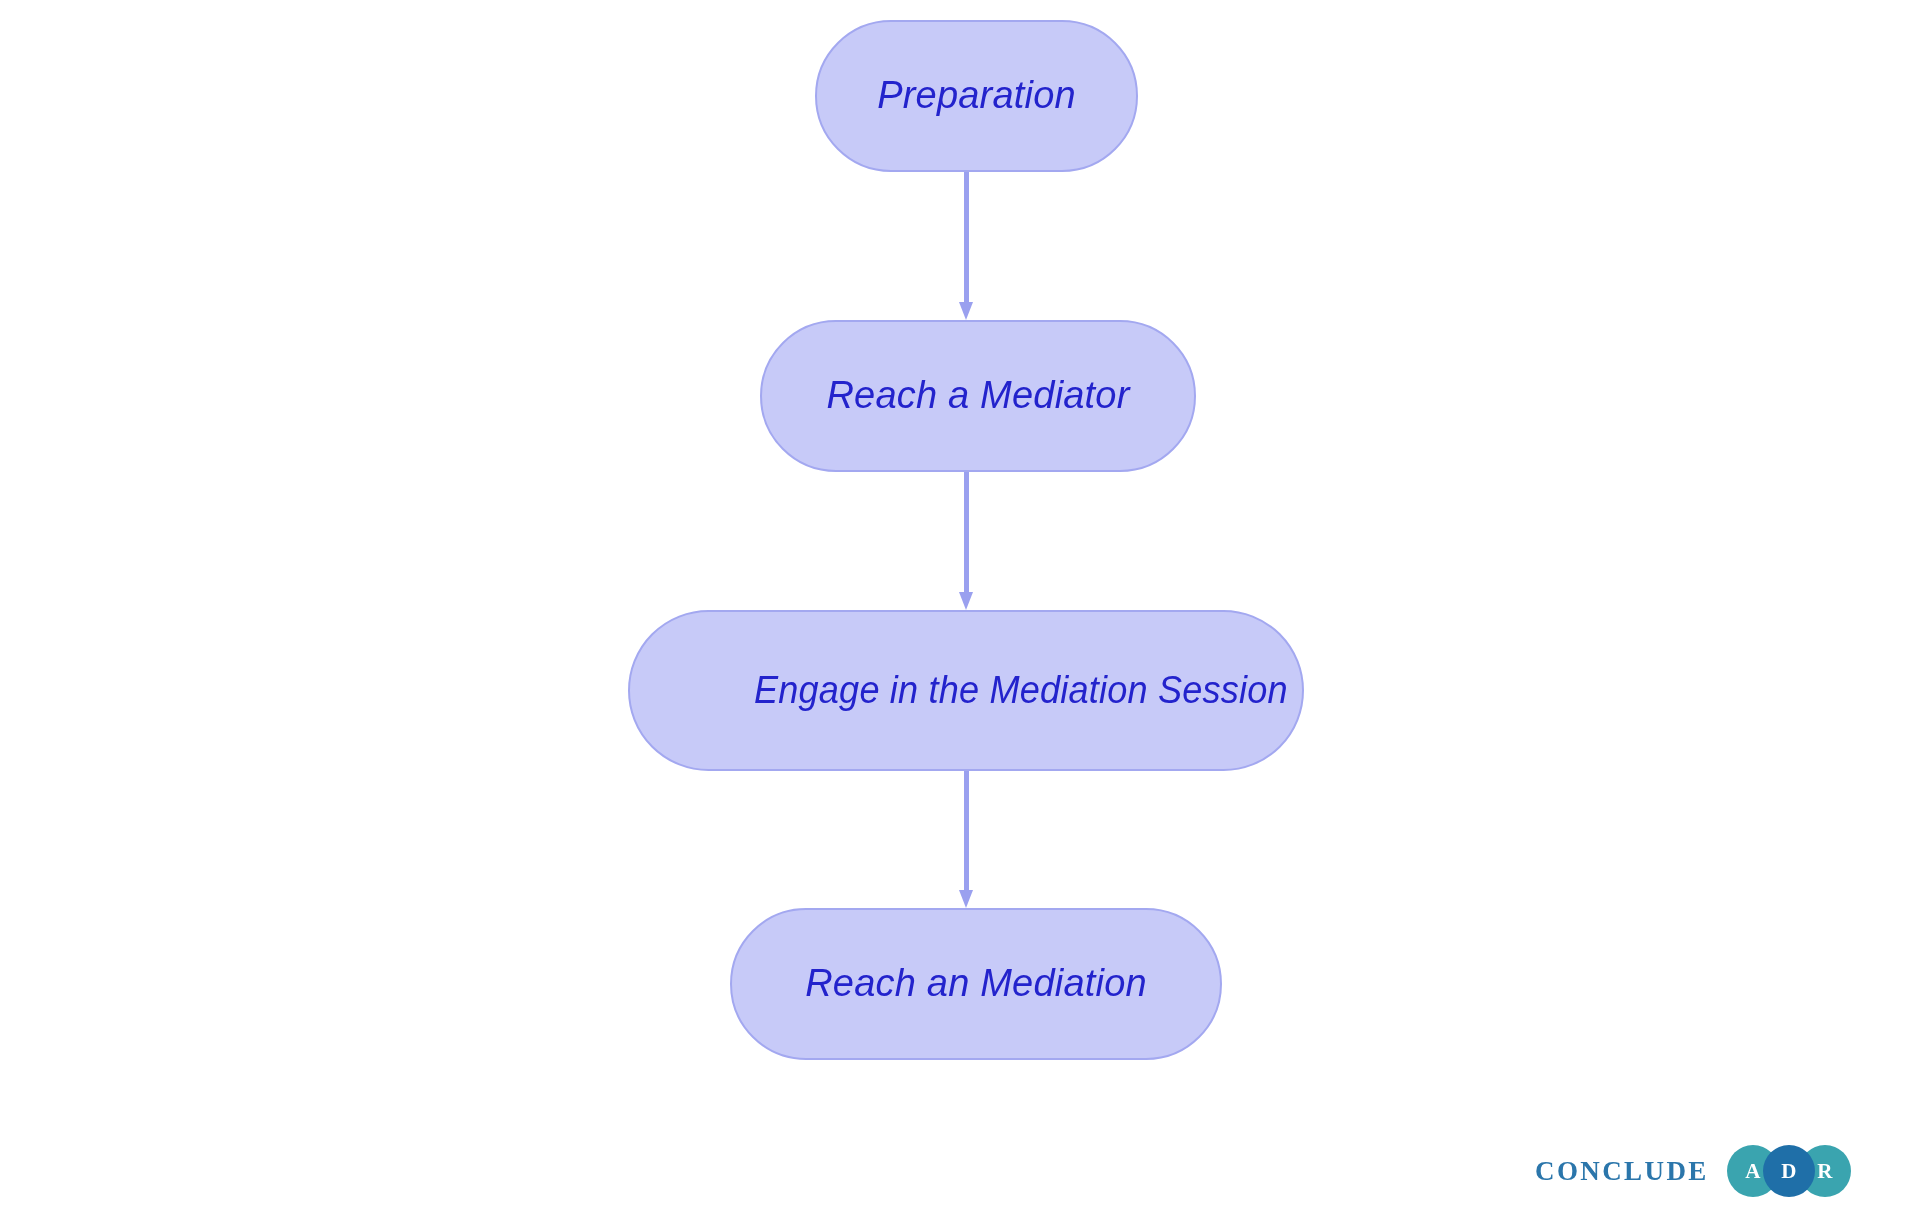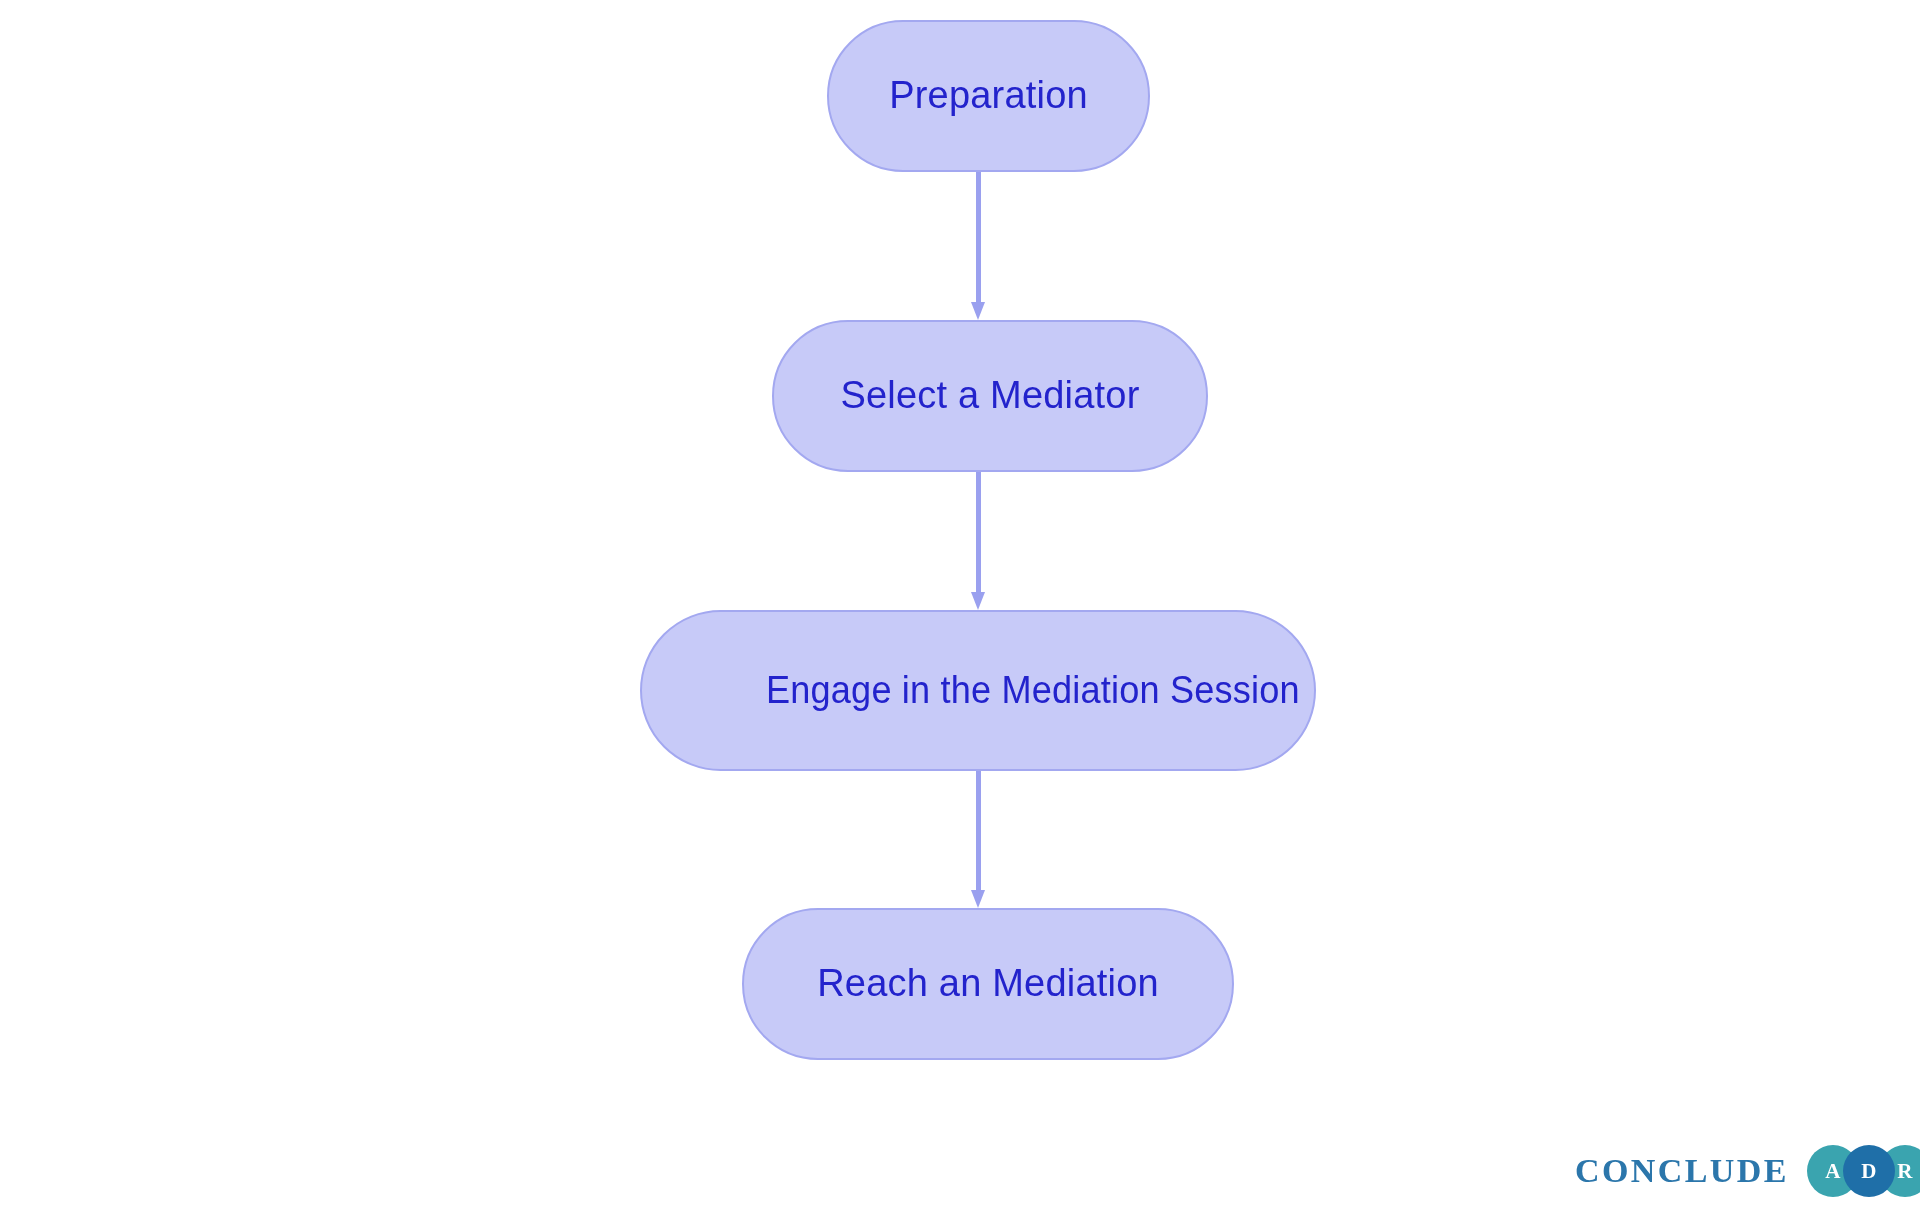--- a/index.html
+++ b/index.html
@@ -10,23 +10,24 @@
   body {
     width: 1920px;
     height: 1215px;
     position: relative;
     overflow: hidden;
     font-family: "Liberation Sans", sans-serif;
   }
 
   #flow-canvas {
     position: absolute;
-    left: 12px; top: 0;
+    left: 0; top: 0;
     width: 1800px;
     height: 1215px;
+    font-style: italic;
   }
 
   
   .node {
     position: absolute;
     box-sizing: border-box;
     background: #c7caf8;
     border: 2px solid #a3a8f0;
     border-radius: 999px;
     display: flex;
@@ -91,26 +92,25 @@
     position: absolute;
     left: 1535px;
     top: 1142px;
     height: 58px;
     display: flex;
     align-items: center;
   }
   #brand-wordmark {
     font-family: "Liberation Serif", "DejaVu Serif", serif;
     font-weight: 700;
-    font-size: 34px;
+    font-size: 27px;
     letter-spacing: 2.4px;
     color: #2b76ab;
     white-space: nowrap;
     margin-right: 18px;
-    margin-left: 40px;
   }
   #brand-marks {
     position: relative;
     width: 124px;
     height: 52px;
   }
   .brand-circle {
     position: absolute;
     top: 0;
     width: 52px;
@@ -136,21 +136,21 @@
   <div class="node" id="node-1">
     <span class="node-label">Preparation</span>
   </div>
 
   <div class="connector" id="conn-1">
     <div class="stem"></div>
     <div class="head"></div>
   </div>
 
   <div class="node" id="node-2">
-    <span class="node-label">Select a Mediator</span>
+    <span class="node-label">Reach a Mediator</span>
   </div>
 
   <div class="connector" id="conn-2">
     <div class="stem"></div>
     <div class="head"></div>
   </div>
 
   <div class="node" id="node-3">
     <span class="node-label">Engage in the Mediation Session</span>
   </div>

